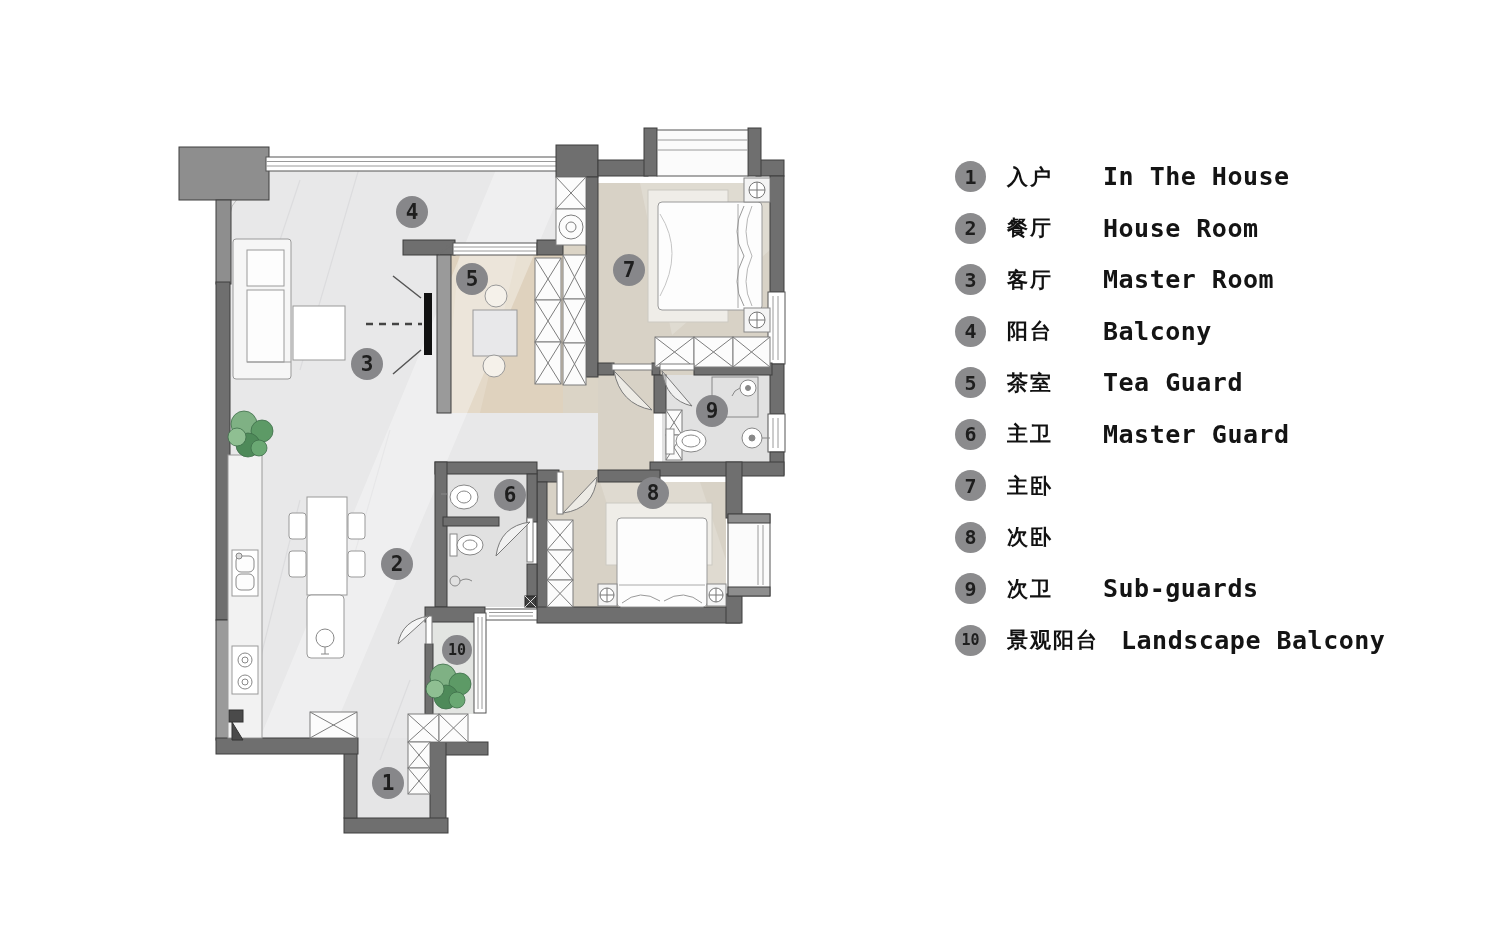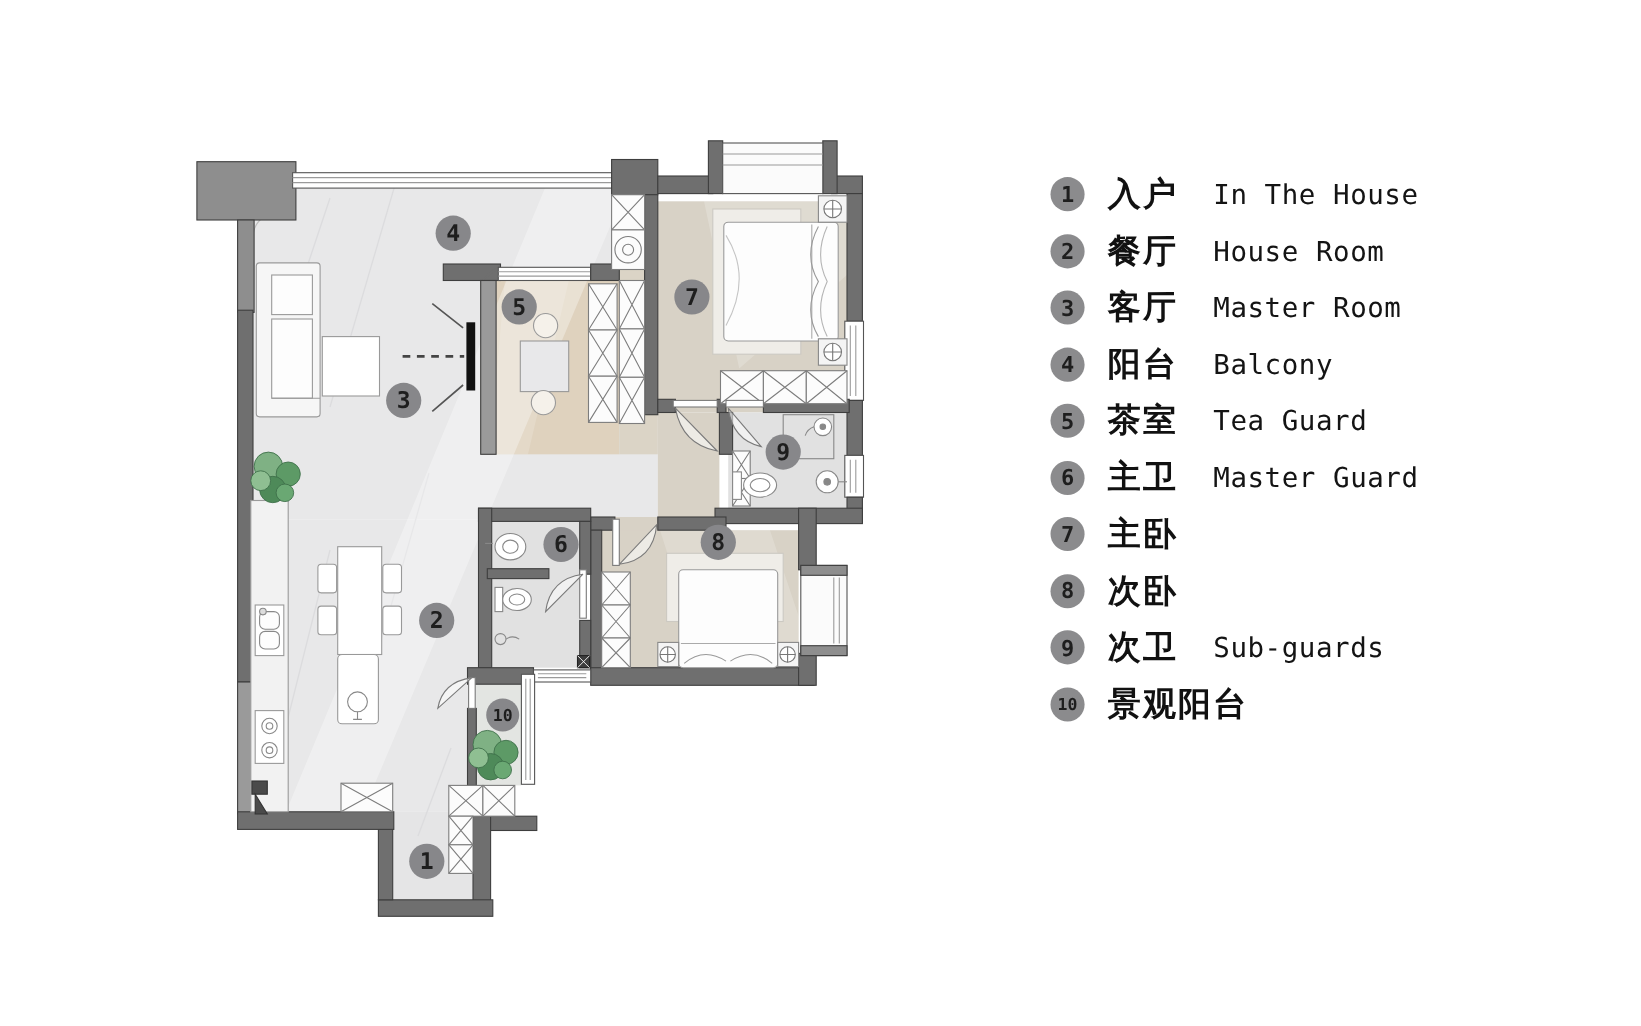--- a/index.html
+++ b/index.html
@@ -12,23 +12,23 @@
           font-family:"DejaVu Sans Mono",monospace;font-size:21px;font-weight:600;
           transform:translate(-50%,-50%);}
   .marker.small{width:30px;height:30px;font-size:15px;}
   
   .legend{position:absolute;left:955px;top:151px;}
   .lrow{display:flex;align-items:center;height:51.5px;}
   .lnum{flex:0 0 31px;width:31px;height:31px;border-radius:50%;background:#8b8b8d;color:#1e1e1e;
         display:flex;align-items:center;justify-content:center;
         font-family:"DejaVu Sans Mono",monospace;font-size:20px;font-weight:600;}
   .lrow:last-child .lnum{font-size:15px;}
-  .lzh{margin-left:21px;min-width:74px;font-size:30px;font-weight:600;letter-spacing:2px;color:#111;
+  .lzh{margin-left:21px;min-width:74px;font-size:21px;font-weight:600;letter-spacing:2px;color:#111;
        font-family:"DejaVu Sans",sans-serif;white-space:nowrap;}
-  .len{margin-left:22px;font-family:"DejaVu Sans Mono",monospace;font-size:25px;font-weight:400;
+  .len{margin-left:22px;font-family:"DejaVu Sans Mono",monospace;font-size:25px;font-weight:700;
        color:#141414;white-space:nowrap;letter-spacing:0.5px;}
 </style>
 </head>
 <body>
 
 <div id="stage">
 
   <svg id="plan-svg" width="1492" height="933" viewBox="0 0 1492 933">
 
     <g>
@@ -404,16 +404,17 @@
       <span class="lzh">次卧</span>
     </div>
     <div class="lrow">
       <span class="lnum">9</span>
       <span class="lzh">次卫</span>
       <span class="len">Sub-guards</span>
     </div>
     <div class="lrow">
       <span class="lnum">10</span>
       <span class="lzh">景观阳台</span>
+      <span class="len">Landscape Balcony</span>
     </div>
   </div>
 
 </div>
 
 </body></html>

